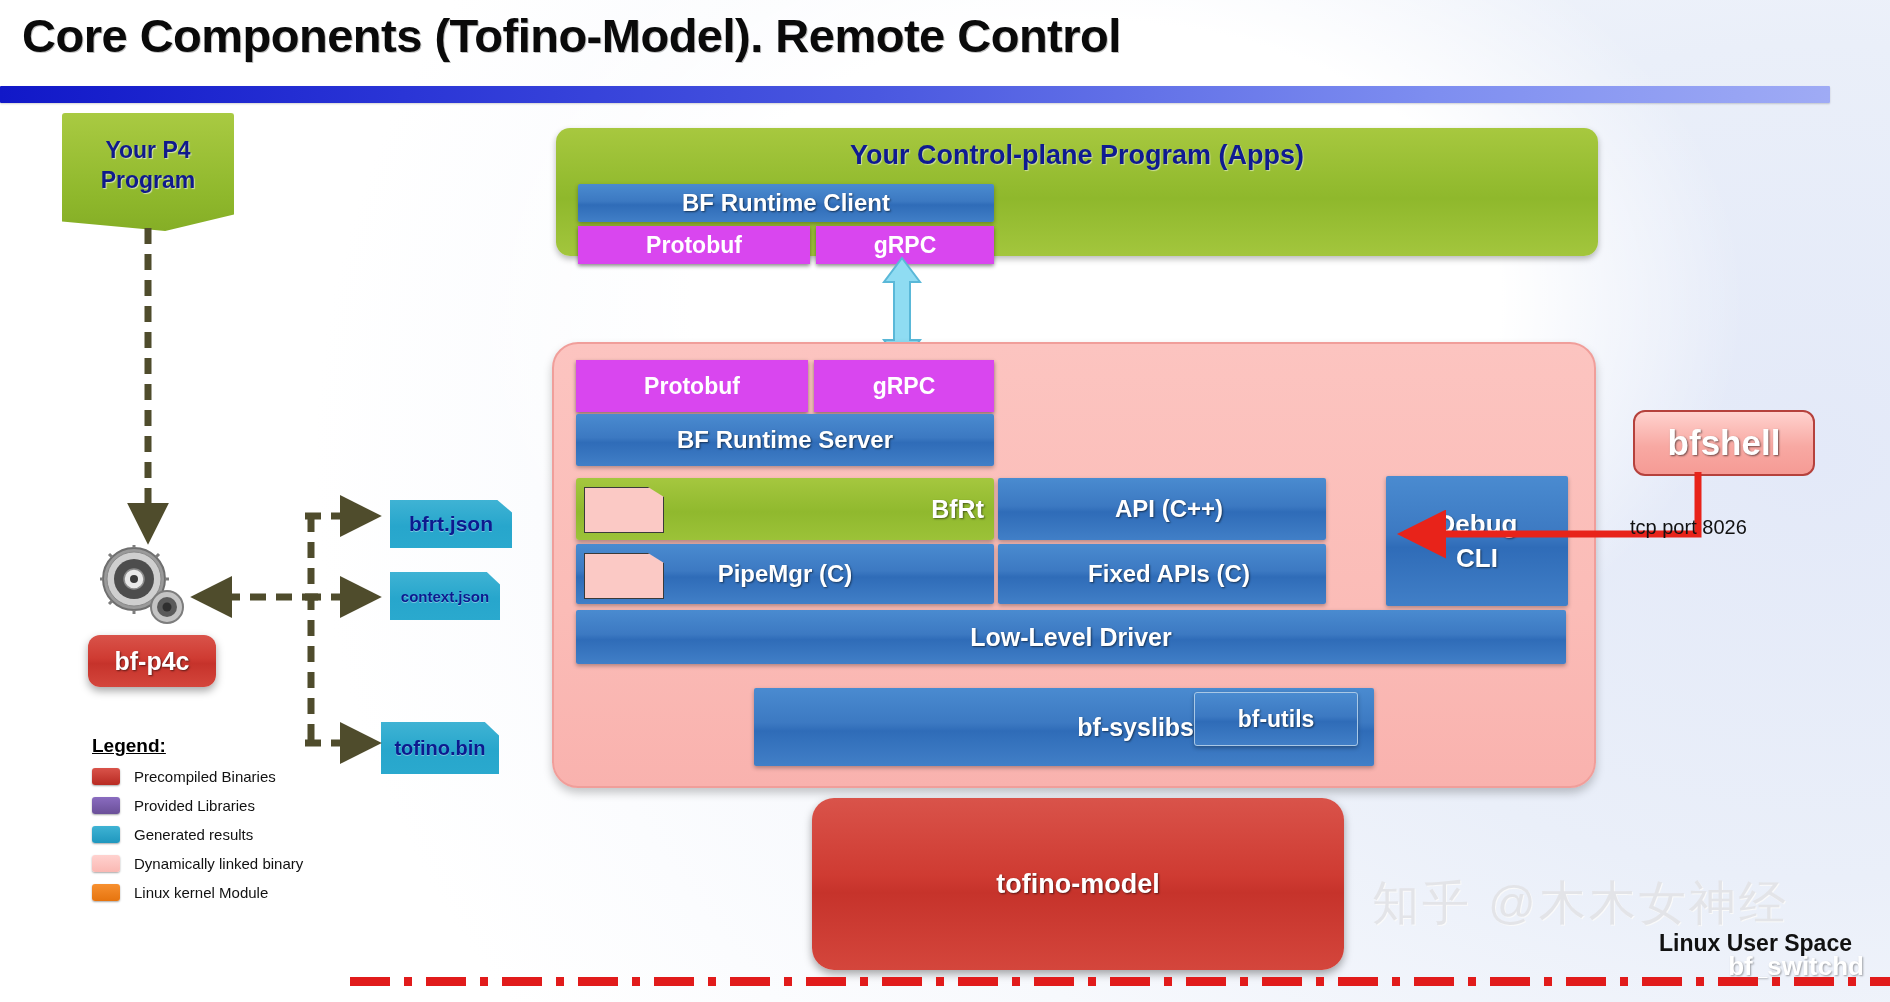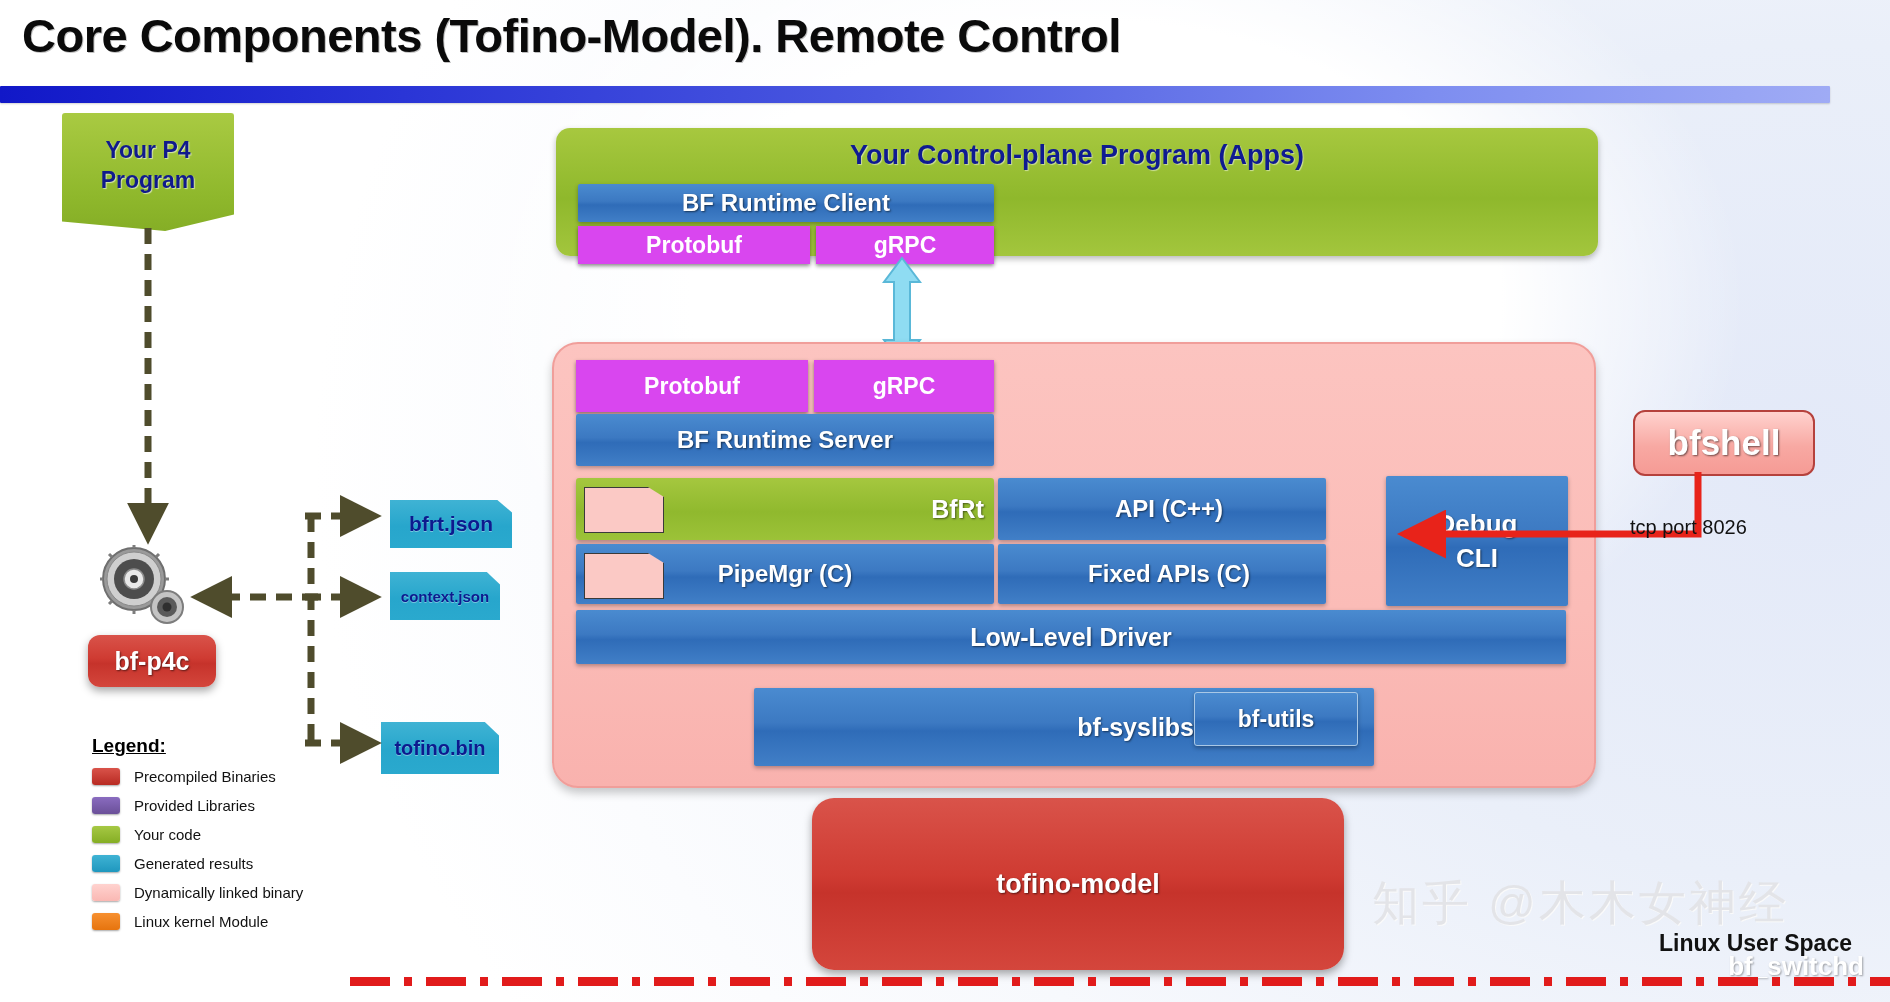--- a/index.html
+++ b/index.html
@@ -316,24 +316,20 @@
   <div class="legend-title">Legend:</div>
   <div class="legend-row">
     <div class="legend-swatch" style="background:linear-gradient(to bottom,#d9534a,#b82a22);"></div>
     <div class="legend-label">Precompiled Binaries</div>
   </div>
   <div class="legend-row">
     <div class="legend-swatch" style="background:linear-gradient(to bottom,#8a6cc0,#6a4f98);"></div>
     <div class="legend-label">Provided Libraries</div>
   </div>
   <div class="legend-row">
-    <div class="legend-swatch" style="background:linear-gradient(to bottom,#a6c844,#85ae24);"></div>
-    <div class="legend-label">Your code</div>
-  </div>
-  <div class="legend-row">
     <div class="legend-swatch" style="background:linear-gradient(to bottom,#3fb3d4,#1f97be);"></div>
     <div class="legend-label">Generated results</div>
   </div>
   <div class="legend-row">
     <div class="legend-swatch" style="background:linear-gradient(to bottom,#ffd2cf,#fab8b3);"></div>
     <div class="legend-label">Dynamically linked binary</div>
   </div>
   <div class="legend-row">
     <div class="legend-swatch" style="background:linear-gradient(to bottom,#f79030,#e6740e);"></div>
     <div class="legend-label">Linux kernel Module</div>

